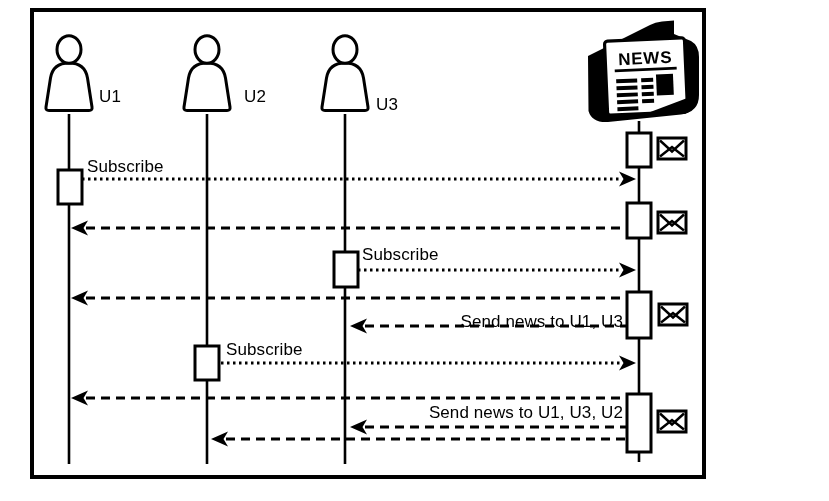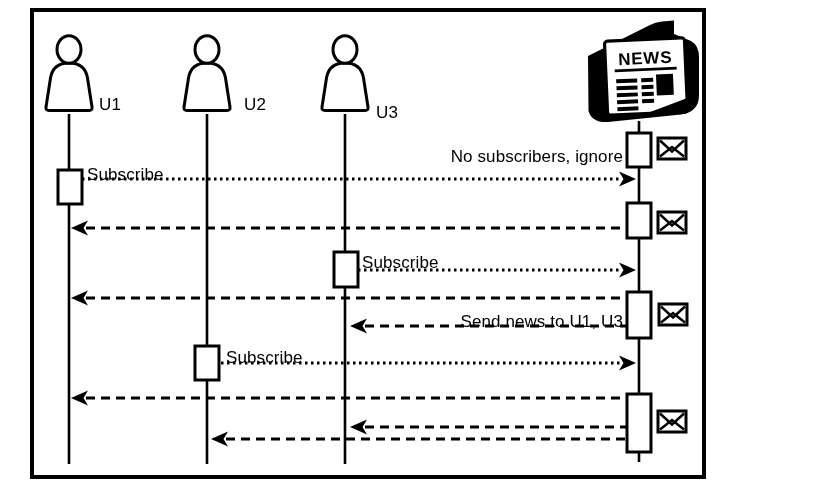--- a/index.html
+++ b/index.html
@@ -7,21 +7,21 @@
     position:relative;width:829px;height:501px;background:#ffffff;
     font-family:"Liberation Sans",sans-serif;overflow:hidden;color:#000;
   }
   .frame{
     position:absolute;left:30px;top:8px;width:676px;height:471px;
     border:4.5px solid #000;box-sizing:border-box;background:#fff;
   }
   svg.layer{position:absolute;left:0;top:0;}
   .lbl{
     position:absolute;font-size:17px;line-height:20px;color:#000;
-    white-space:nowrap;letter-spacing:0.1px;margin-top:8px;
+    white-space:nowrap;letter-spacing:0.1px;
   }
   .act{fill:#ffffff;stroke:#000000;stroke-width:3px;}
   .life{stroke:#000000;stroke-width:2.6px;}
   .dot{stroke:#000000;stroke-width:3px;fill:none;stroke-dasharray:2.5 3.5;}
   .dash{stroke:#000000;stroke-width:3px;fill:none;stroke-dasharray:9 6;}
   .head{fill:#000000;stroke:none;}
   .env-r{fill:#ffffff;stroke:#000000;stroke-width:3px;}
   .env-f{fill:none;stroke:#000000;stroke-width:2.4px;}
   .person-b{fill:#ffffff;stroke:#000000;stroke-width:3px;}
   .newsword{
@@ -143,19 +143,19 @@
         </g>
       </g>
       <path fill="#000" d="M645 114 L690 97 L691.5 109 Q689 113.5 683 114 Z"></path>
     </g>
   </svg>
 
   <div class="lbl" style="left:99px;top:87px">U1</div>
   <div class="lbl" style="left:244px;top:87px">U2</div>
   <div class="lbl" style="left:376px;top:95px">U3</div>
 
-  <div class="lbl" style="right:206px;top:139px">No subscribers, ignore</div>
   <div class="lbl" style="left:87px;top:157px">Subscribe</div>
   <div class="lbl" style="left:362px;top:245px">Subscribe</div>
-  <div class="lbl" style="right:206px;top:304px">Send news to U1, U3</div>
+  <div class="lbl" style="right:206px;top:312px">Send news to U1, U3</div>
   <div class="lbl" style="left:226px;top:340px">Subscribe</div>
+  <div class="lbl" style="right:206px;top:403px">Send news to U1, U3, U2</div>
 
 </div>
 
 </body></html>

